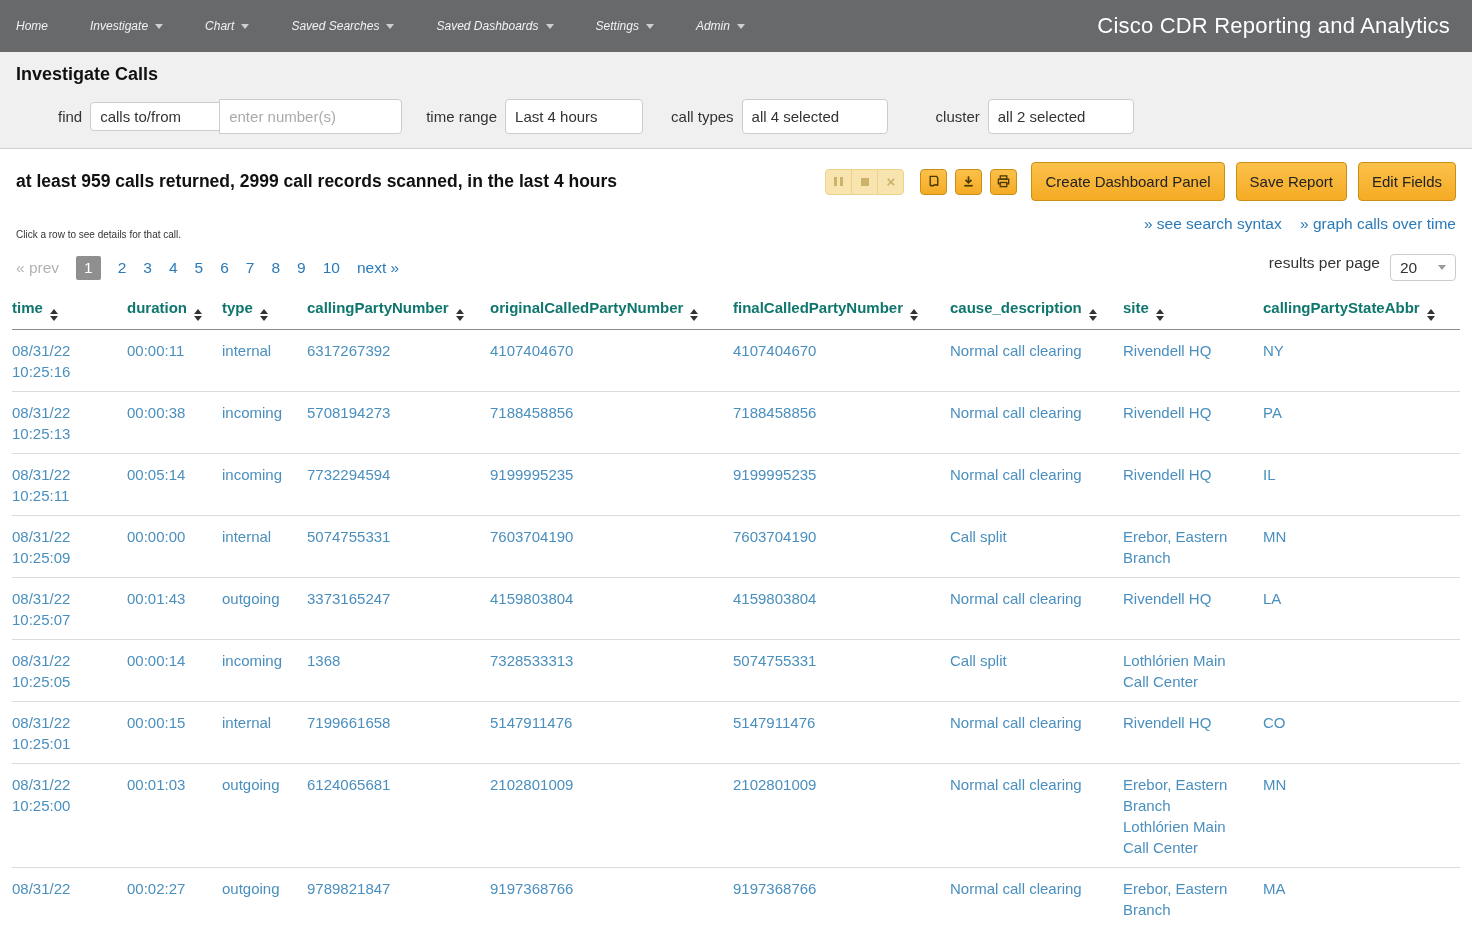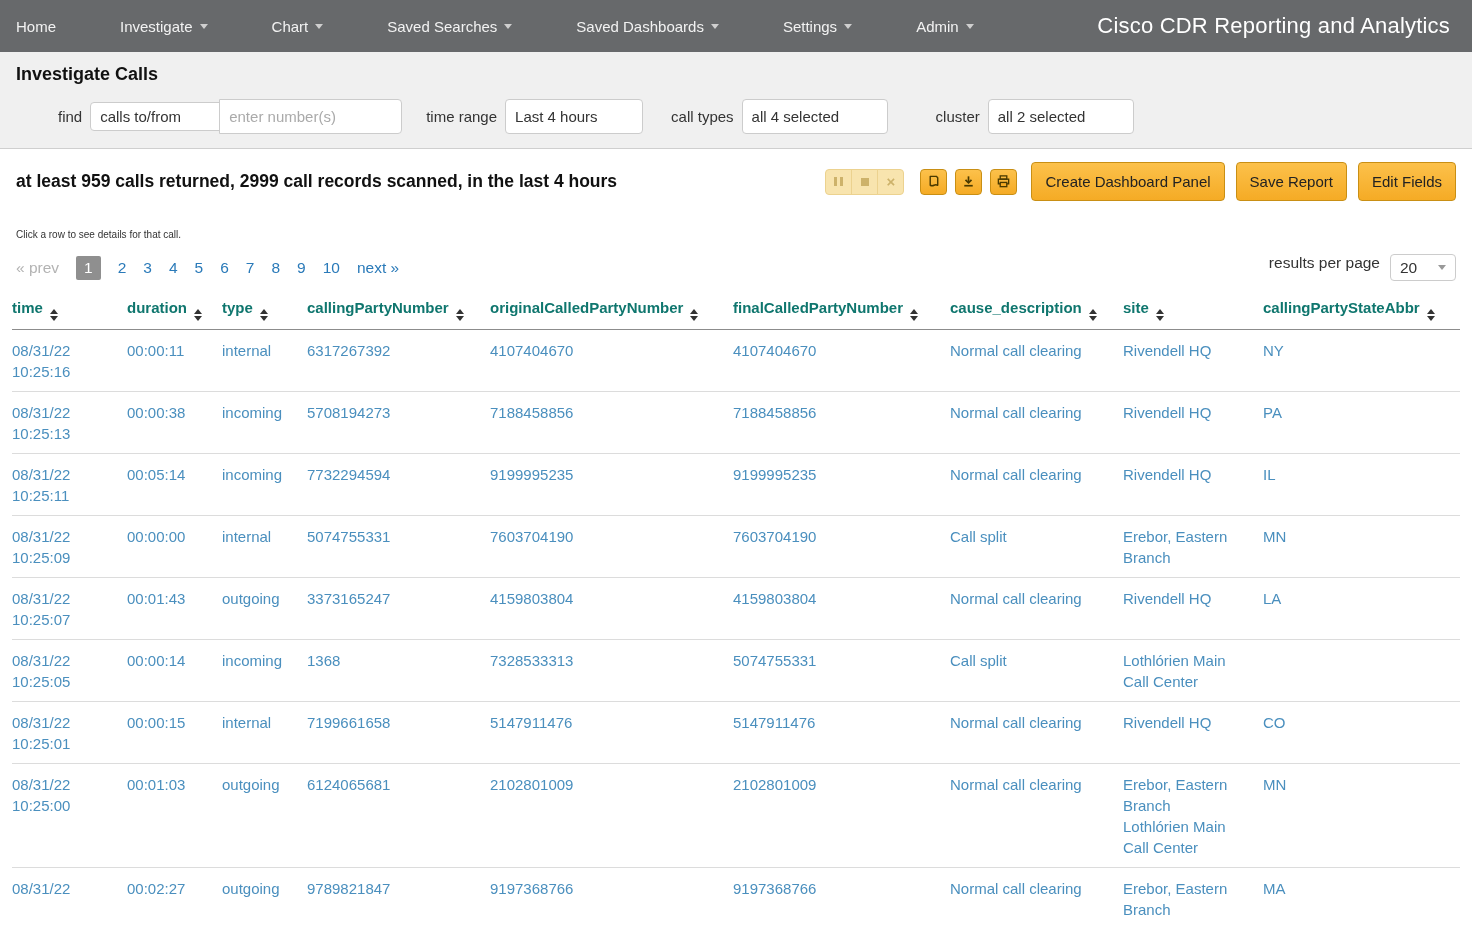--- a/index.html
+++ b/index.html
@@ -2,21 +2,21 @@
 <html><head>
 <meta charset="utf-8">
 <style>
   * { margin:0; padding:0; box-sizing:border-box; }
   html,body { width:1472px; height:925px; overflow:hidden; background:#fff;
     font-family:"Liberation Sans", sans-serif; }
 
   
   .topnav { height:52px; background:#67696b; display:flex; align-items:center;
     padding:0 22px 0 16px; color:#f2f2f2; }
-  .nav-items { display:flex; align-items:center; gap:64px; font-size:15px; }
+  .nav-items { display:flex; align-items:center; gap:42px; font-size:12px;font-style:italic; }
   .nav-item { display:flex; align-items:center; cursor:pointer; white-space:nowrap; }
   .nav-caret { width:0; height:0; border-left:4px solid transparent;
     border-right:4px solid transparent; border-top:5px solid #cfcfcf; margin-left:7px; }
   .app-title { margin-left:auto; font-size:22px; color:#fff; letter-spacing:.2px; }
 
   
   .filter-panel { background:#f0f0f0; border-bottom:1px solid #cfcfcf; padding:10px 16px 14px; }
   .page-title { font-size:18px; font-weight:bold; color:#111; margin:2px 0 14px; }
   .filter-row { display:flex; align-items:center; font-size:15px; color:#333; }
   .filter-row + .filter-row { margin-top:12px; }
@@ -193,20 +193,24 @@
       </svg>
     </button>
     <button class="lbtn first">Create Dashboard Panel</button>
     <button class="lbtn">Save Report</button>
     <button class="lbtn">Edit Fields</button>
   </div>
 </div>
 
 <div class="meta-row">
   <div class="hint">Click a row to see details for that call.</div>
+  <div class="links">
+    <a>» see search syntax</a>
+    <a>» graph calls over time</a>
+  </div>
 </div>
 
 <div class="pager-row">
   <div class="pager" id="pager">
       <span class="prev">« prev</span>
       <span class="cur">1</span>
       <a>2</a>
       <a>3</a>
       <a>4</a>
       <a>5</a>

